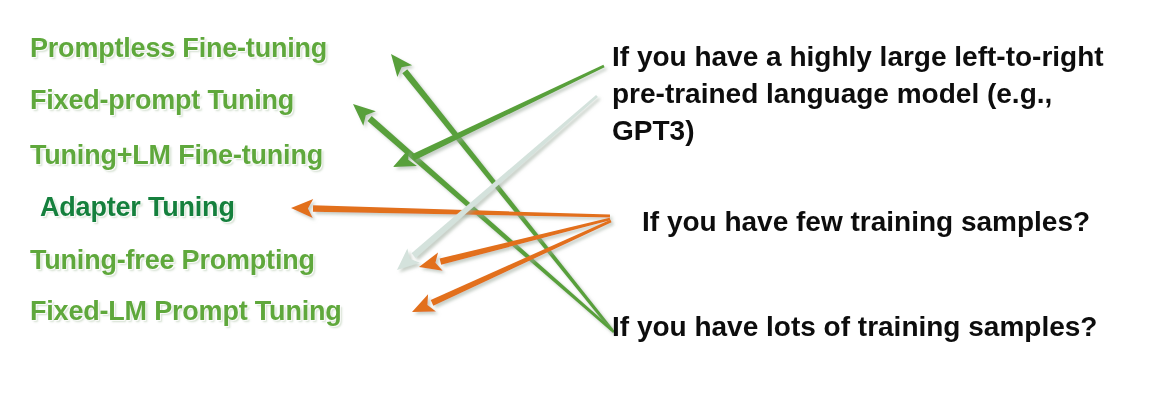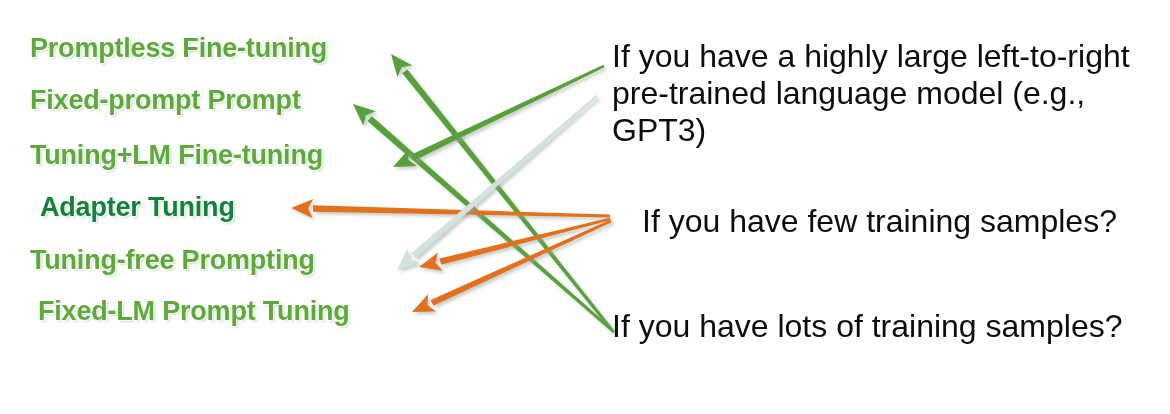--- a/index.html
+++ b/index.html
@@ -30,22 +30,22 @@
     font-size: 27px;
     letter-spacing: -0.2px;
     color: #5FA83C;
     white-space: nowrap;
     text-shadow: 1px 1px 1px rgba(255,255,255,0.95),
                  2px 2px 2px rgba(200,215,195,0.85);
   }
   .right-block {
     position: absolute;
     font-family: "Liberation Sans", sans-serif;
-    font-weight: normal;
-    font-size: 32px;
+    font-weight: bold;
+    font-size: 28px;
     color: #0d0d0d;
     line-height: 37px;
     white-space: pre-line;
   }
 </style>
 </head>
 <body>
 
 <div id="stage">
 
@@ -82,25 +82,25 @@
         </g>
         <g filter="url(#softshadow)">
           <polygon points="610.4177851386536,219.72680486364916 430.6765753167215,299.9407490100409 433.3381289685906,305.76106963335906 611.5822148613464,222.27319513635084" fill="#E2701E"></polygon>
           <polygon points="412,312 428.05660844066284,294.21137089646214 427.46022665568876,304.9302481122227 435.9580958446492,311.49044774693783" fill="#E2701E"></polygon>
         </g>
       </g>
   </svg>
 
   <div id="left-labels">
       <div class="left-label" style="left: 30px; top: 33px; color: rgb(95, 168, 60);">Promptless Fine-tuning</div>
-      <div class="left-label" style="left: 30px; top: 85px; color: rgb(95, 168, 60);">Fixed-prompt Prompt</div>
+      <div class="left-label" style="left: 30px; top: 85px; color: rgb(95, 168, 60);">Fixed-prompt Tuning</div>
       <div class="left-label" style="left: 30px; top: 140px; color: rgb(95, 168, 60);">Tuning+LM Fine-tuning</div>
       <div class="left-label" style="left: 40px; top: 192px; color: #15803d;">Adapter Tuning</div>
       <div class="left-label" style="left: 30px; top: 245px; color: rgb(95, 168, 60);">Tuning-free Prompting</div>
-      <div class="left-label" style="left: 30px; top: 296px; color: rgb(95, 168, 60); margin-left: 8px;">Fixed-LM Prompt Tuning</div>
+      <div class="left-label" style="left: 30px; top: 296px; color: rgb(95, 168, 60);">Fixed-LM Prompt Tuning</div>
     </div>
 
   <div id="right-blocks">
       <div class="right-block" style="left: 612px; top: 38px; width: 530px; color: rgb(13, 13, 13);">If you have a highly large left-to-right pre-trained language model (e.g., GPT3)</div>
       <div class="right-block" style="left: 612px; top: 203px; width: 545px; color: rgb(13, 13, 13); margin-left: 30px;">If you have few training samples?</div>
       <div class="right-block" style="left: 612px; top: 308px; width: 560px; color: rgb(13, 13, 13);">If you have lots of training samples?</div>
     </div>
 
 </div>
 

